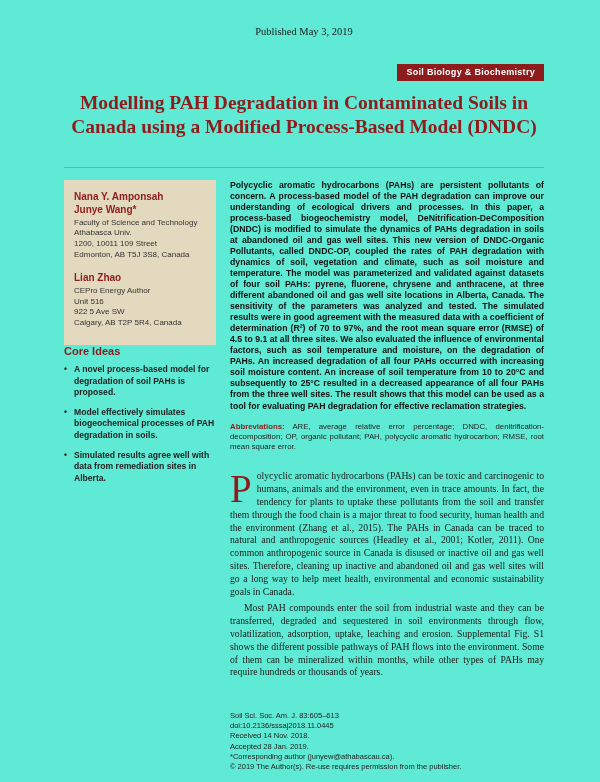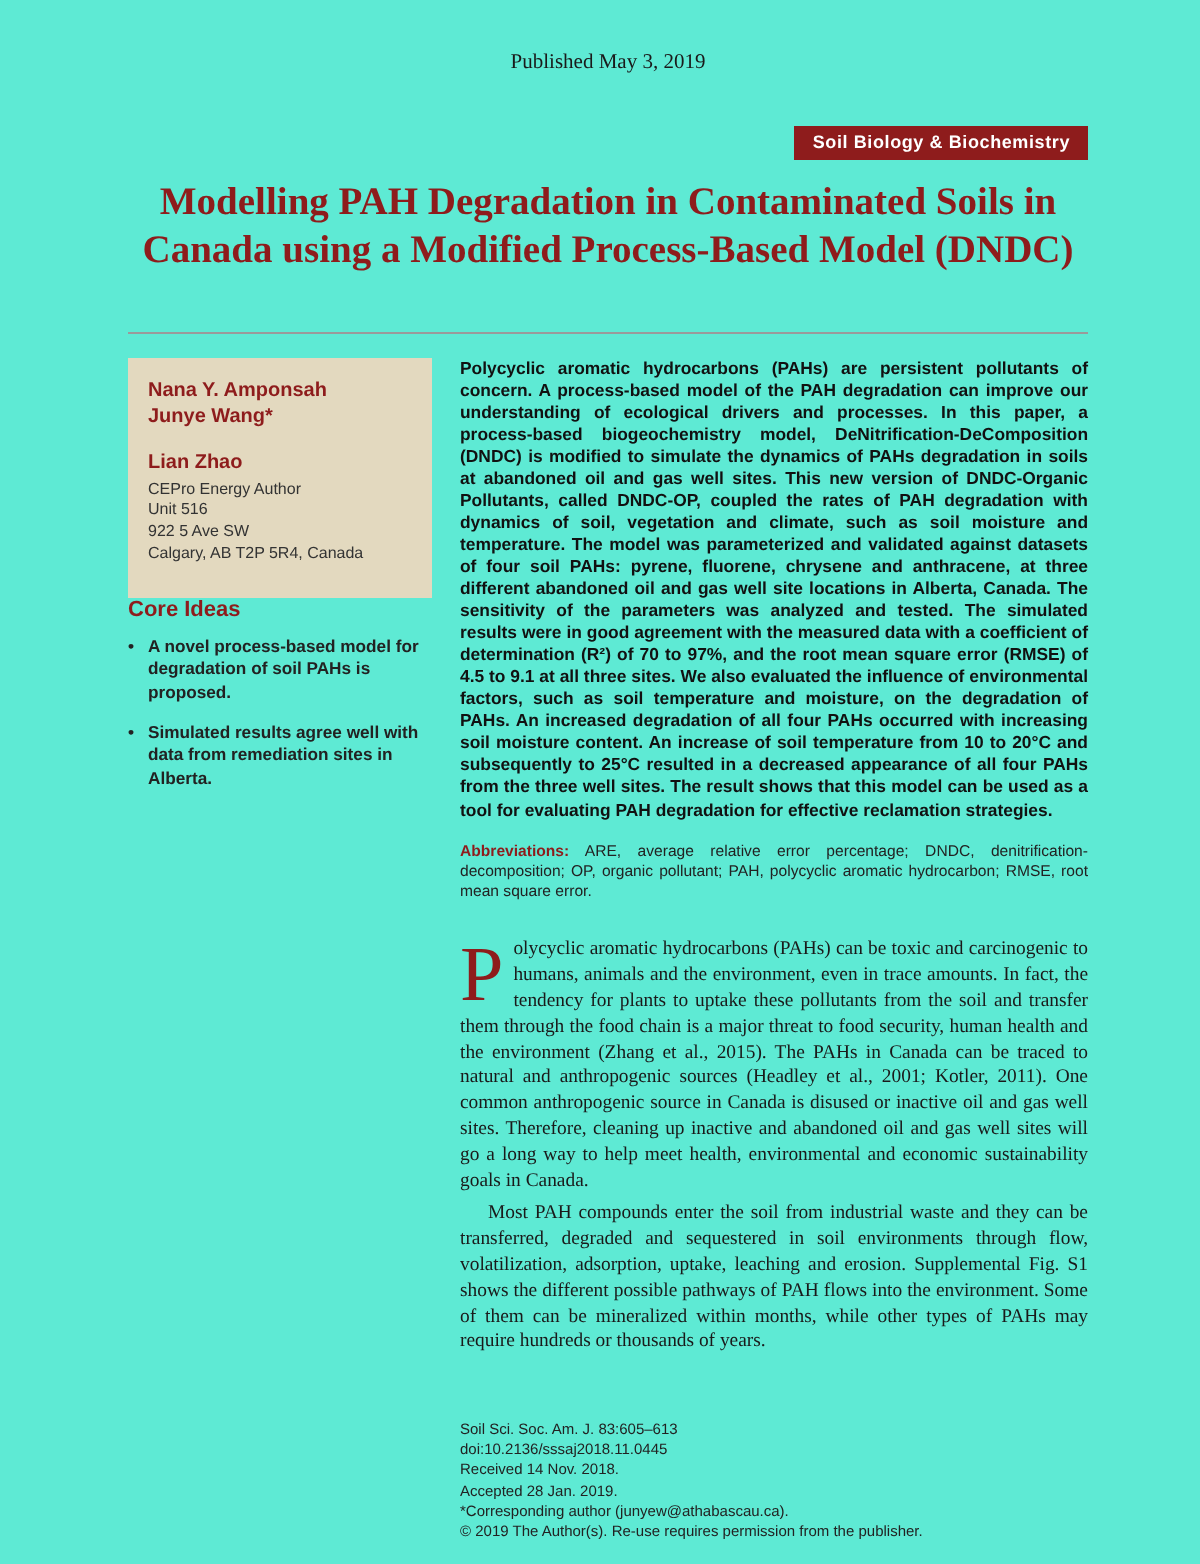--- a/index.html
+++ b/index.html
@@ -88,36 +88,43 @@
   <h1 class="title">Modelling PAH Degradation in Contaminated Soils in Canada using a Modified Process-Based Model (DNDC)</h1>
   <hr class="title-rule">
 
   <div class="content">
 
     <div class="left-col">
       <div class="author-box">
         <div class="author-group">
           <div class="author-name">Nana Y. Amponsah</div>
           <div class="author-name">Junye Wang*</div>
+          <div class="affil-block">
+            <div class="affil-line">Faculty of Science and Technology</div>
+            <div class="affil-line">Athabasca Univ.</div>
+            <div class="affil-line">1200, 10011 109 Street</div>
+            <div class="affil-line">Edmonton, AB T5J 3S8, Canada</div>
+          </div>
         </div>
         <div class="author-group">
           <div class="author-name">Lian Zhao</div>
           <div class="affil-block">
             <div class="affil-line">CEPro Energy Author</div>
             <div class="affil-line">Unit 516</div>
             <div class="affil-line">922 5 Ave SW</div>
             <div class="affil-line">Calgary, AB T2P 5R4, Canada</div>
           </div>
         </div>
       </div>
 
       <div class="core-ideas">
         <div class="core-ideas-heading">Core Ideas</div>
         <ul>
           <li>A novel process-based model for degradation of soil PAHs is proposed.</li>
+          <li>Model effectively simulates biogeochemical processes of PAH degradation in soils.</li>
           <li>Simulated results agree well with data from remediation sites in Alberta.</li>
         </ul>
       </div>
     </div>
 
     <div class="right-col">
       <p class="abstract">Polycyclic aromatic hydrocarbons (PAHs) are persistent pollutants of concern. A process-based model of the PAH degradation can improve our understanding of ecological drivers and processes. In this paper, a process-based biogeochemistry model, DeNitrification-DeComposition (DNDC) is modified to simulate the dynamics of PAHs degradation in soils at abandoned oil and gas well sites. This new version of DNDC-Organic Pollutants, called DNDC-OP, coupled the rates of PAH degradation with dynamics of soil, vegetation and climate, such as soil moisture and temperature. The model was parameterized and validated against datasets of four soil PAHs: pyrene, fluorene, chrysene and anthracene, at three different abandoned oil and gas well site locations in Alberta, Canada. The sensitivity of the parameters was analyzed and tested. The simulated results were in good agreement with the measured data with a coefficient of determination (R²) of 70 to 97%, and the root mean square error (RMSE) of 4.5 to 9.1 at all three sites. We also evaluated the influence of environmental factors, such as soil temperature and moisture, on the degradation of PAHs. An increased degradation of all four PAHs occurred with increasing soil moisture content. An increase of soil temperature from 10 to 20°C and subsequently to 25°C resulted in a decreased appearance of all four PAHs from the three well sites. The result shows that this model can be used as a tool for evaluating PAH degradation for effective reclamation strategies.</p>
 
       <p class="abbrev"><span class="abbrev-label">Abbreviations:</span> <span>ARE, average relative error percentage; DNDC, denitrification-decomposition; OP, organic pollutant; PAH, polycyclic aromatic hydrocarbon; RMSE, root mean square error.</span></p>
 

